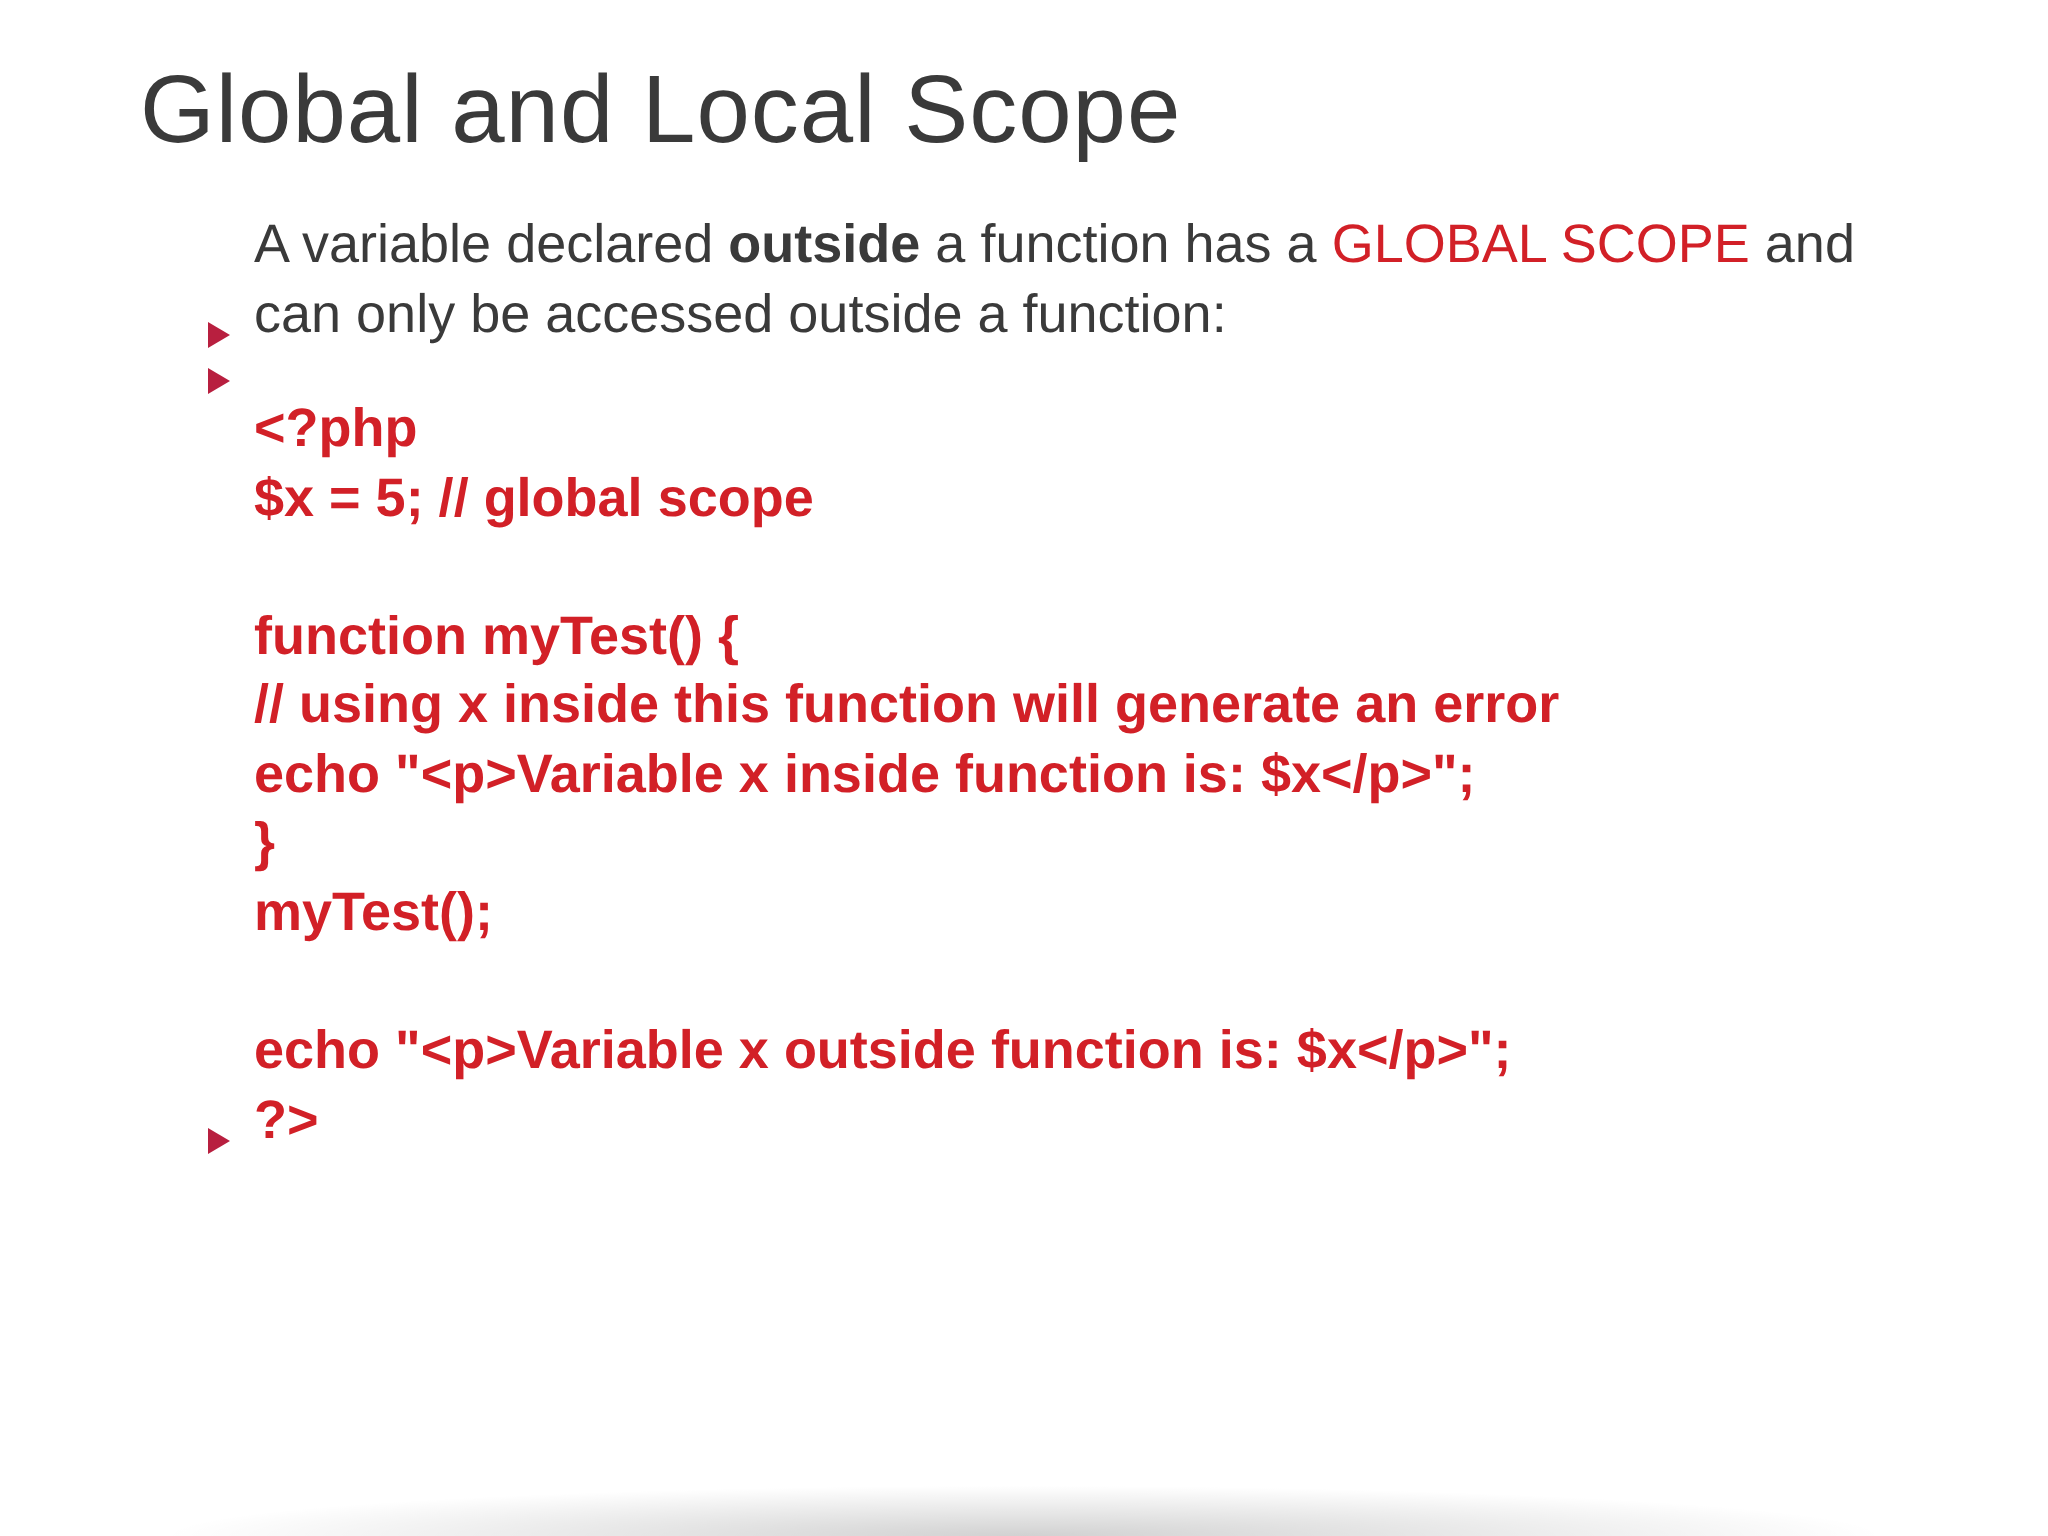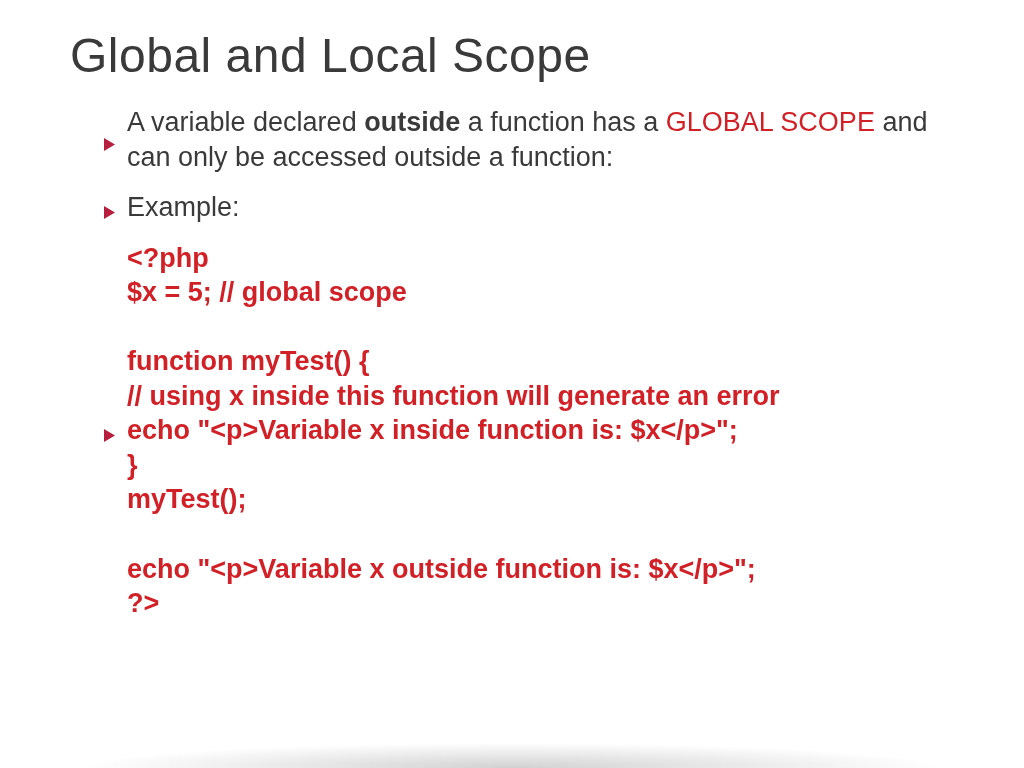--- a/index.html
+++ b/index.html
@@ -19,23 +19,22 @@
     font-weight: 400;
     color: #3a3a3a;
     margin-bottom: 22px;
     letter-spacing: 0.5px;
   }
   .content {
     padding-left: 34px;
   }
   .bullet-row {
     display: flex;
-    align-items: center;
+    align-items: flex-end;
     margin-bottom: 0px;
-    margin-top: 16px;
   }
   .bullet-icon {
     flex: 0 0 auto;
     margin-top: 10px;
     margin-right: 12px;
   }
   .bullet-icon svg { display: block; }
   .bullet-text {
     font-size: 27px;
     line-height: 1.28;
@@ -77,21 +76,20 @@
         <span>A variable declared </span><span class="strong">outside</span><span> a function has a </span><span class="red">GLOBAL SCOPE</span><span> and can only be accessed outside a function:</span>
       </span>
     </div>
 
     <div class="bullet-row">
       <span class="bullet-icon">
         <svg width="11" height="13" viewBox="0 0 11 13">
             <polygon points="0,0 11,6.5 0,13" fill="#b81f3f"></polygon>
           </svg>
       </span>
-      <span class="bullet-text">Example:</span>
     </div>
 
     <div class="bullet-row">
       <span class="bullet-icon">
         <svg width="11" height="13" viewBox="0 0 11 13">
             <polygon points="0,0 11,6.5 0,13" fill="#b81f3f"></polygon>
           </svg>
       </span>
       <span class="codeblock">&lt;?php
 $x = 5; // global scope

